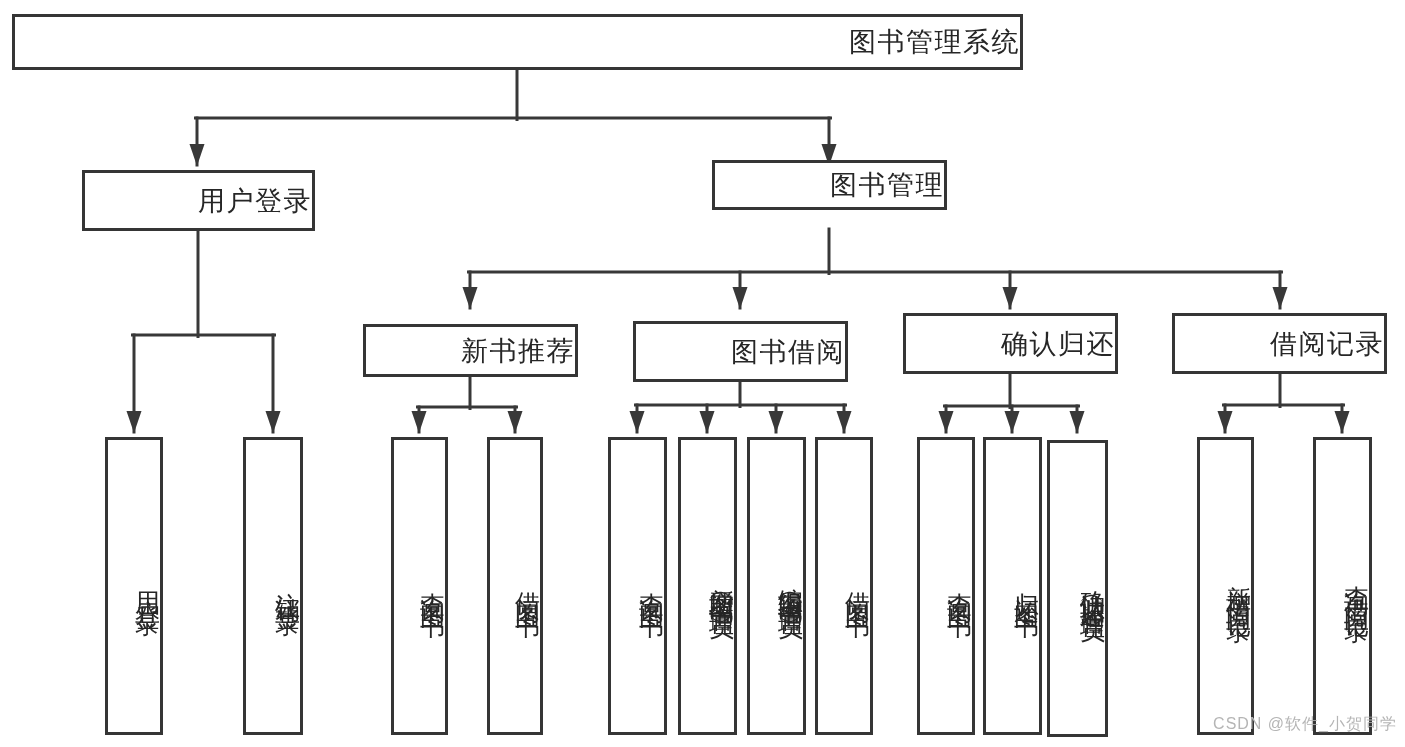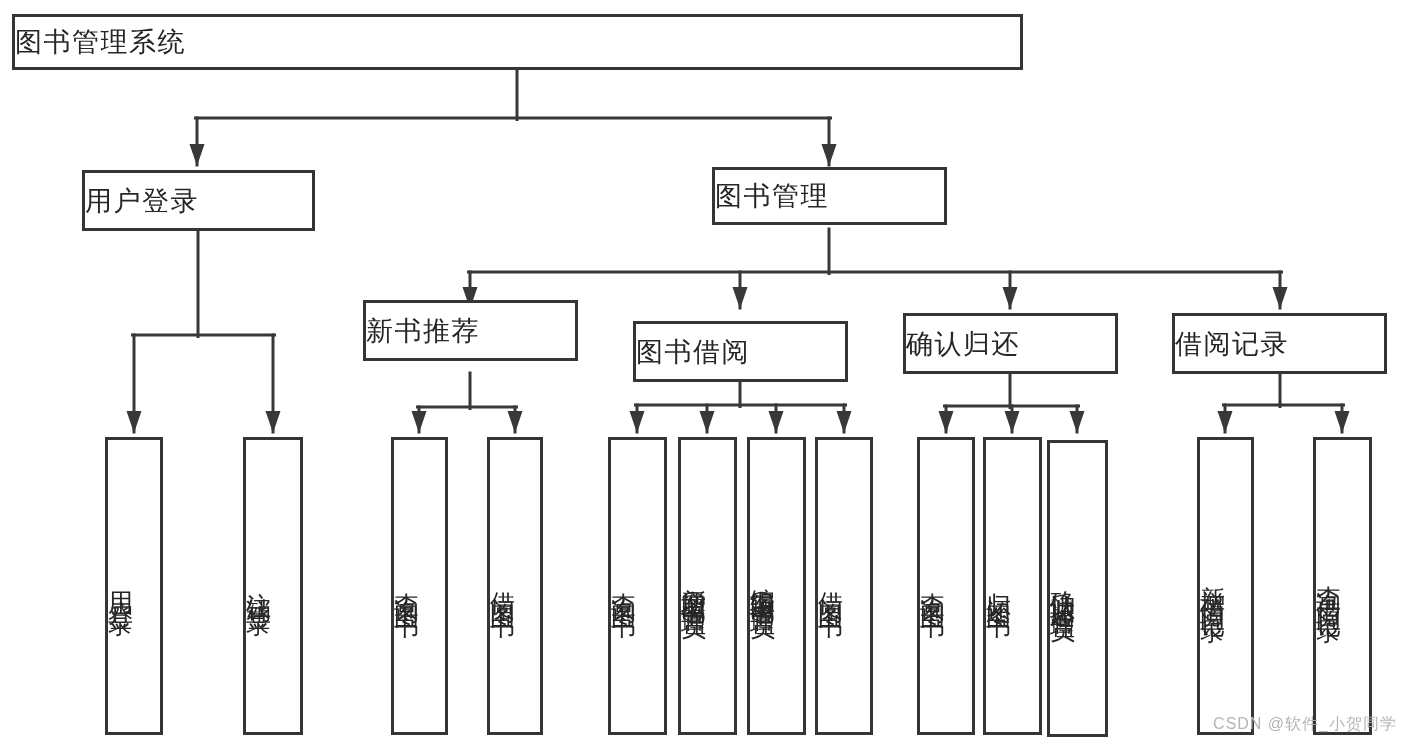--- a/index.html
+++ b/index.html
@@ -4,21 +4,21 @@
 <style>
   html,body { margin:0; padding:0; background:#ffffff; }
   .stage {
     position:relative; width:1405px; height:747px; background:#ffffff;
     font-family:"Liberation Sans","DejaVu Sans",sans-serif; overflow:hidden;
   }
   .connectors { position:absolute; left:0; top:0; pointer-events:none; }
   .connectors line, .connectors polyline { stroke:#383838; stroke-width:3; fill:none; stroke-linecap:square; }
   .box {
     position:absolute; box-sizing:border-box; background:#ffffff;
-    border:3px solid #353535; display:flex; align-items:center; justify-content:flex-start;
+    border:3px solid #353535; display:flex; align-items:center; justify-content:flex-end;
     z-index:2;
   }
   .hlabel { font-size:27px; color:#262626; letter-spacing:1.5px; white-space:nowrap; }
   .vtext {
     writing-mode:vertical-rl; text-orientation:mixed;
     font-size:25px; letter-spacing:7px; color:#262626; line-height:1;
   }
   .vtext.tight { letter-spacing:4px; }
   .watermark {
     position:absolute; top:714px; right:8px; z-index:10;
@@ -92,25 +92,25 @@
     </g>
   </svg>
 
   <div class="box" style="left:12px; top:14px; width:1011px; height:56px;">
     <span class="hlabel">图书管理系统</span>
   </div>
 
   <div class="box" style="left:82px; top:170px; width:233px; height:61px;">
     <span class="hlabel">用户登录</span>
   </div>
-  <div class="box" style="left:712px; top:167px; width:235px; height:58px;">
+  <div class="box" style="left:712px; top:160px; width:235px; height:50px;">
     <span class="hlabel">图书管理</span>
   </div>
 
-  <div class="box" style="left:363px; top:300px; width:215px; height:61px;">
+  <div class="box" style="left:363px; top:324px; width:215px; height:53px;">
     <span class="hlabel">新书推荐</span>
   </div>
   <div class="box" style="left:633px; top:321px; width:215px; height:61px;">
     <span class="hlabel">图书借阅</span>
   </div>
   <div class="box" style="left:903px; top:313px; width:215px; height:61px;">
     <span class="hlabel">确认归还</span>
   </div>
   <div class="box" style="left:1172px; top:313px; width:215px; height:61px;font-family:Liberation Mono, monospace;">
     <span class="hlabel">借阅记录</span>

